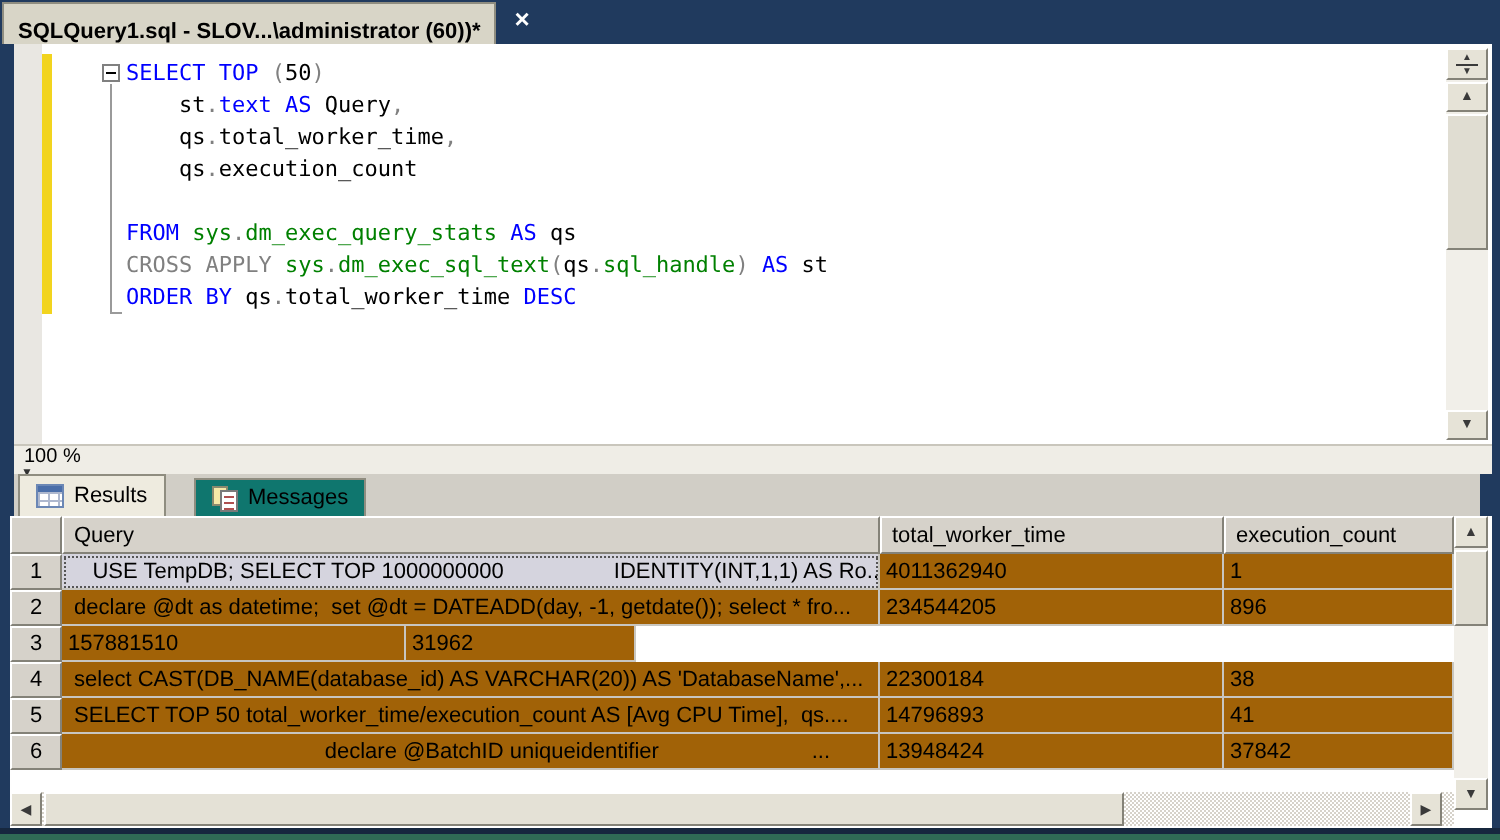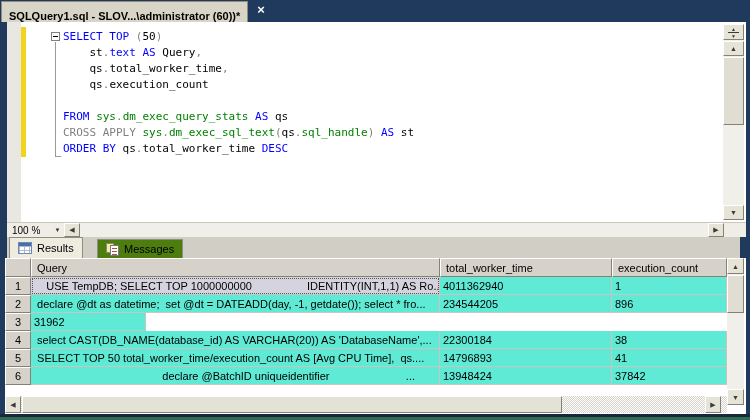--- a/index.html
+++ b/index.html
@@ -42,35 +42,35 @@
             display:flex; align-items:center; justify-content:center; color:#3A3A3A; }
   .split-btn { position:absolute; left:0; top:0; width:21px; height:16px; flex-direction:column; font-size:5px; line-height:4px; }
   .split-btn .bar { width:11px; height:1px; background:#3A3A3A; margin:1px 0; }
   .up-e   { position:absolute; left:0; top:17px; width:21px; height:15px; font-size:7px; }
   .thumb-e{ position:absolute; left:0; top:33px; width:21px; height:68px; background:#E0DDD2;
             border:1px solid; border-color:#FFFFFF #848278 #848278 #FFFFFF; }
   .down-e { position:absolute; left:0; bottom:0; width:21px; height:15px; font-size:7px; }
 
   
   .zoomrow { position:absolute; left:0; top:200px; width:739px; height:15px; background:#EFEDE6;
-             border-top:1px solid #C9C6BC; display:flex; align-items:stretch; }
+             border-top:1px solid #C9C6BC; display:flex; align-items:stretch;flex-direction:column; }
   .zoom-box { width:44px; background:#EFEDE6; font-size:10px; color:#000; display:flex;
               align-items:center; padding-left:5px; white-space:nowrap; }
   .zoom-drop { width:13px; display:flex; align-items:center; justify-content:center; font-size:6px; color:#333; }
   .h-left { width:16px; font-size:7px; }
   .h-track-e { flex:1; background:#F1EFE9; }
   .h-right-e { width:16px; font-size:7px; }
   .h-gap { width:22px; background:#EFEDE6; }
 
   
   .tabstrip { position:absolute; top:237px; left:7px; width:733px; height:21px; background:#D1CEC6; }
   .rtab { position:absolute; display:flex; align-items:center; gap:5px; font-size:11px; color:#000;
           border:1px solid #8F8D80; border-bottom:none; padding:0 8px; }
   .rtab.active { left:2px; top:0; height:21px; background:#EEEBDF; z-index:2; }
-  .rtab.inactive { left:90px; top:2px; height:19px; background:#4d7c0f; }
+  .rtab.inactive { left:90px; top:2px; height:19px; background:#0f766e; }
 
   .icon-grid { width:14px; height:12px; background:#FFF; border:1px solid #6B87B5; position:relative; }
   .icon-grid::before { content:""; position:absolute; left:0; top:0; right:0; height:3px; background:#4A6EA9; }
   .icon-grid::after { content:""; position:absolute; left:0; top:3px; right:0; bottom:0;
       background-image:linear-gradient(#AEB8CE 1px, transparent 1px), linear-gradient(90deg,#AEB8CE 1px, transparent 1px);
       background-size:5px 4px; }
   .icon-msg { width:13px; height:13px; position:relative; }
   .icon-msg .pg1 { position:absolute; left:0; top:0; width:8px; height:10px; background:#F5E9A8; border:1px solid #8A8A6E; }
   .icon-msg .pg2 { position:absolute; left:4px; top:2px; width:9px; height:11px; background:#FFF; border:1px solid #7A7A7A; }
   .icon-msg .pg2 i { display:block; height:1px; background:#B05050; margin:2px 1px 0 1px; }
@@ -80,21 +80,21 @@
   .ghead { display:flex; height:19px; }
   .hcell { background:#D6D2CA; border:1px solid; border-color:#FFFFFF #848278 #848278 #FFFFFF;
            display:flex; align-items:center; padding-left:5px; color:#000; white-space:nowrap; overflow:hidden; }
   .c-num { width:26px; }
   .c-query { width:409px; }
   .c-twt { width:172px; }
   .c-exec { width:115px; }
   .grow { display:flex; height:18px; }
   .rownum { background:#D6D2CA; border:1px solid; border-color:#FFFFFF #848278 #848278 #FFFFFF;
             display:flex; align-items:center; justify-content:center; color:#000; }
-  .cell { background:#5eead4; border-right:1px solid #C8C6C0; border-bottom:1px solid #C8C6C0;
+  .cell { background:#a16207; border-right:1px solid #C8C6C0; border-bottom:1px solid #C8C6C0;
           display:flex; align-items:center; padding:0 3px; white-space:pre; overflow:hidden; color:#000; }
   .cell.sel { background:#D5D4DE; outline:1px dotted #555; outline-offset:-2px; }
 
   
   .vscroll-g { position:absolute; right:2px; top:0; width:17px; height:147px; background:#F1EFE9; }
   .up-g   { position:absolute; left:0; top:0; width:17px; height:16px; font-size:7px; }
   .thumb-g{ position:absolute; left:0; top:17px; width:17px; height:38px; background:#E0DDD2;
             border:1px solid; border-color:#FFFFFF #848278 #848278 #FFFFFF; }
   .down-g { position:absolute; left:0; bottom:0; width:17px; height:16px; font-size:7px; }
 
@@ -190,20 +190,21 @@
           <div class="cell c-exec">1</div>
         </div>
         <div class="grow">
           <div class="rownum c-num">2</div>
           <div class="cell c-query"> declare @dt as datetime;  set @dt = DATEADD(day, -1, getdate()); select * fro...</div>
           <div class="cell c-twt">234544205</div>
           <div class="cell c-exec">896</div>
         </div>
         <div class="grow">
           <div class="rownum c-num">3</div>
+          <div class="cell c-twt">157881510</div>
           <div class="cell c-exec">31962</div>
         </div>
         <div class="grow">
           <div class="rownum c-num">4</div>
           <div class="cell c-query"> select CAST(DB_NAME(database_id) AS VARCHAR(20)) AS 'DatabaseName',...</div>
           <div class="cell c-twt">22300184</div>
           <div class="cell c-exec">38</div>
         </div>
         <div class="grow">
           <div class="rownum c-num">5</div>

